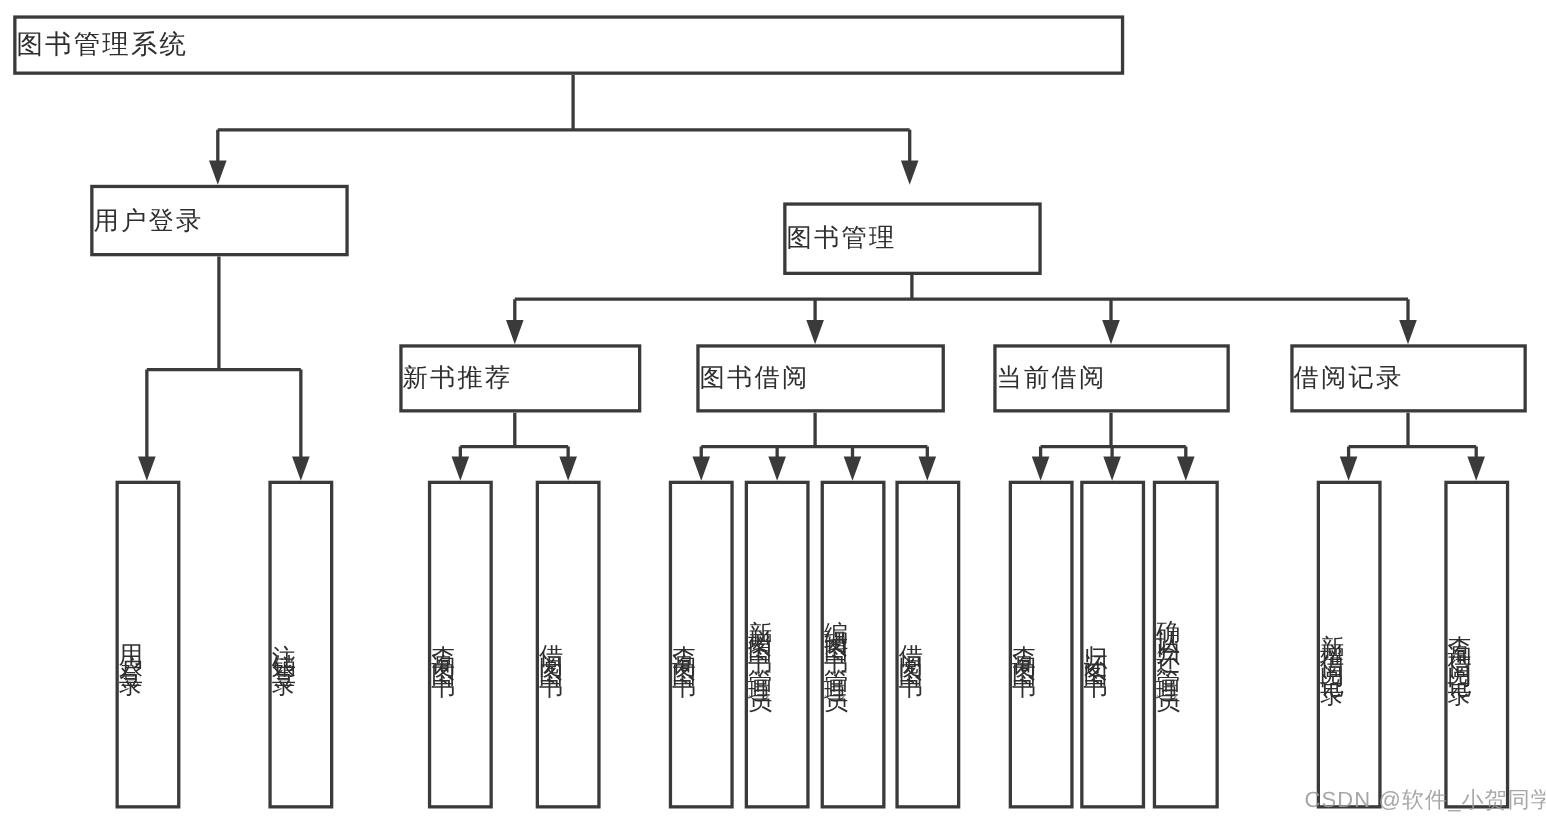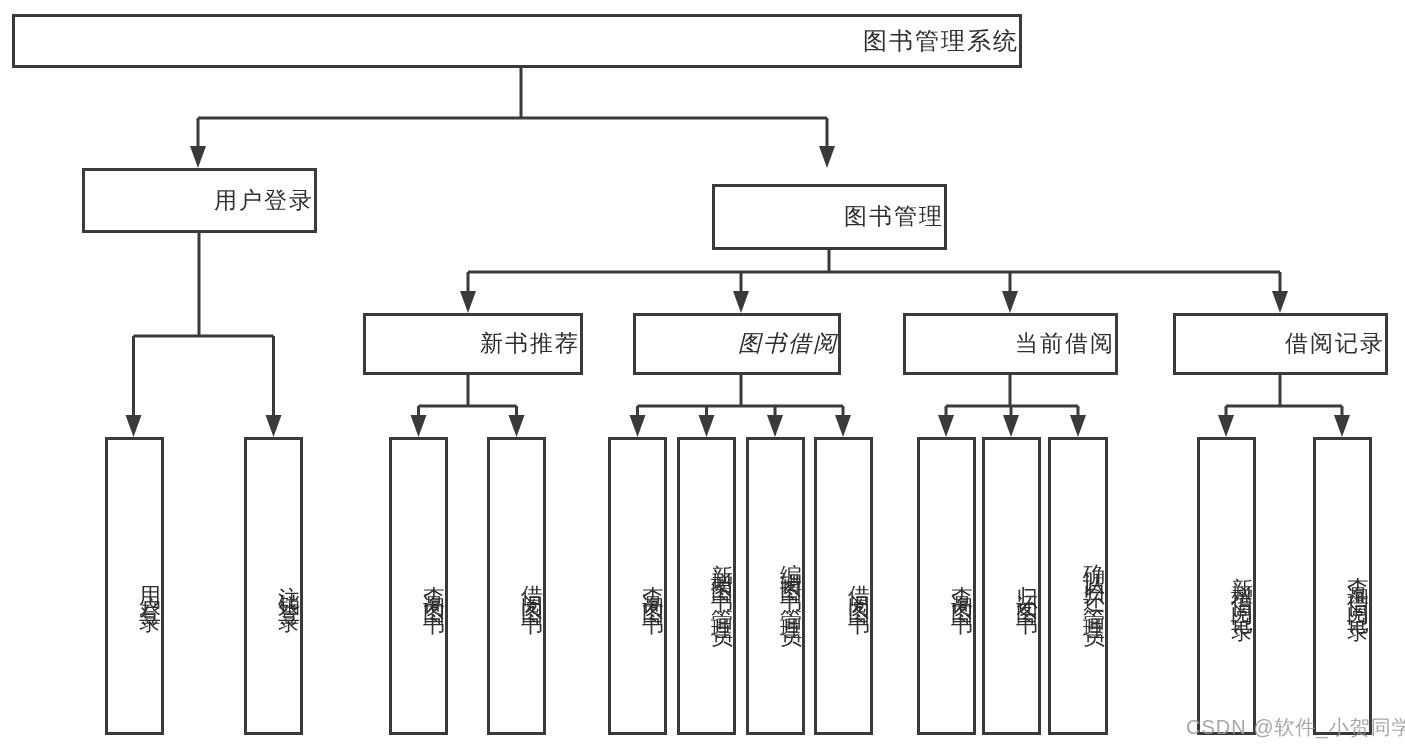--- a/index.html
+++ b/index.html
@@ -21,21 +21,21 @@
     top: 0;
     z-index: 1;
   }
   .node {
     position: absolute;
     box-sizing: border-box;
     background: #ffffff;
     border: 3px solid #3a3a3a;
     display: flex;
     align-items: center;
-    justify-content: flex-end;
+    justify-content: flex-start;
     color: #2e2e2e;
     z-index: 2;
   }
   .h-label {
     font-size: 23px;
     letter-spacing: 2px;
     white-space: nowrap;
     line-height: 1.2;
   }
   .root-label {
@@ -107,27 +107,27 @@
     <span class="root-label">图书管理系统</span>
   </div>
 
   <div class="node" style="left:82px; top:168px; width:235px; height:65px;">
     <span class="h-label">用户登录</span>
   </div>
   <div class="node" style="left:712px; top:184px; width:235px; height:66px;">
     <span class="h-label">图书管理</span>
   </div>
 
-  <div class="node" style="left:363px; top:313px; width:220px; height:62px;padding-left:32px;">
+  <div class="node" style="left:363px; top:313px; width:220px; height:62px;">
     <span class="h-label">新书推荐</span>
   </div>
-  <div class="node" style="left:633px; top:313px; width:208px; height:62px;font-style:italic;">
+  <div class="node" style="left:633px; top:313px; width:226px; height:62px;">
     <span class="h-label">图书借阅</span>
   </div>
-  <div class="node" style="left:903px; top:313px; width:215px; height:62px;padding-left:32px;">
+  <div class="node" style="left:903px; top:313px; width:215px; height:62px;">
     <span class="h-label">当前借阅</span>
   </div>
   <div class="node" style="left:1173px; top:313px; width:215px; height:62px;">
     <span class="h-label">借阅记录</span>
   </div>
 
   <div class="node" style="left:105px; top:437px; width:59px; height:298px;">
     <span class="v-label">用户登录</span>
   </div>
   <div class="node" style="left:244px; top:437px; width:59px; height:298px;">

